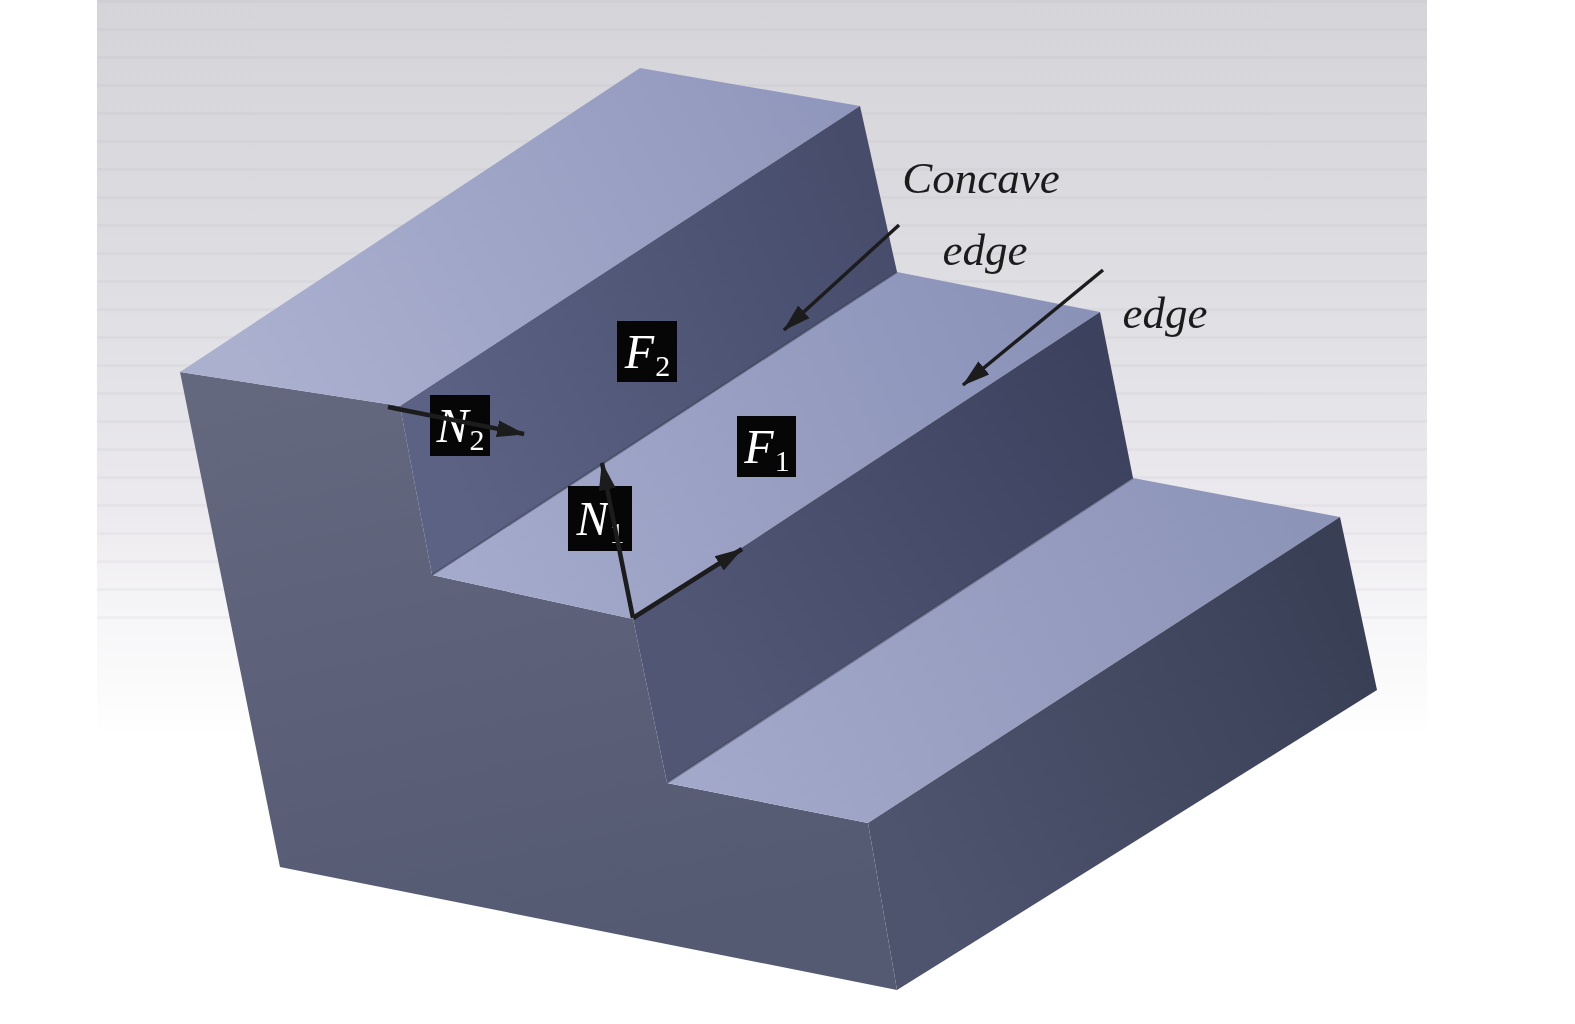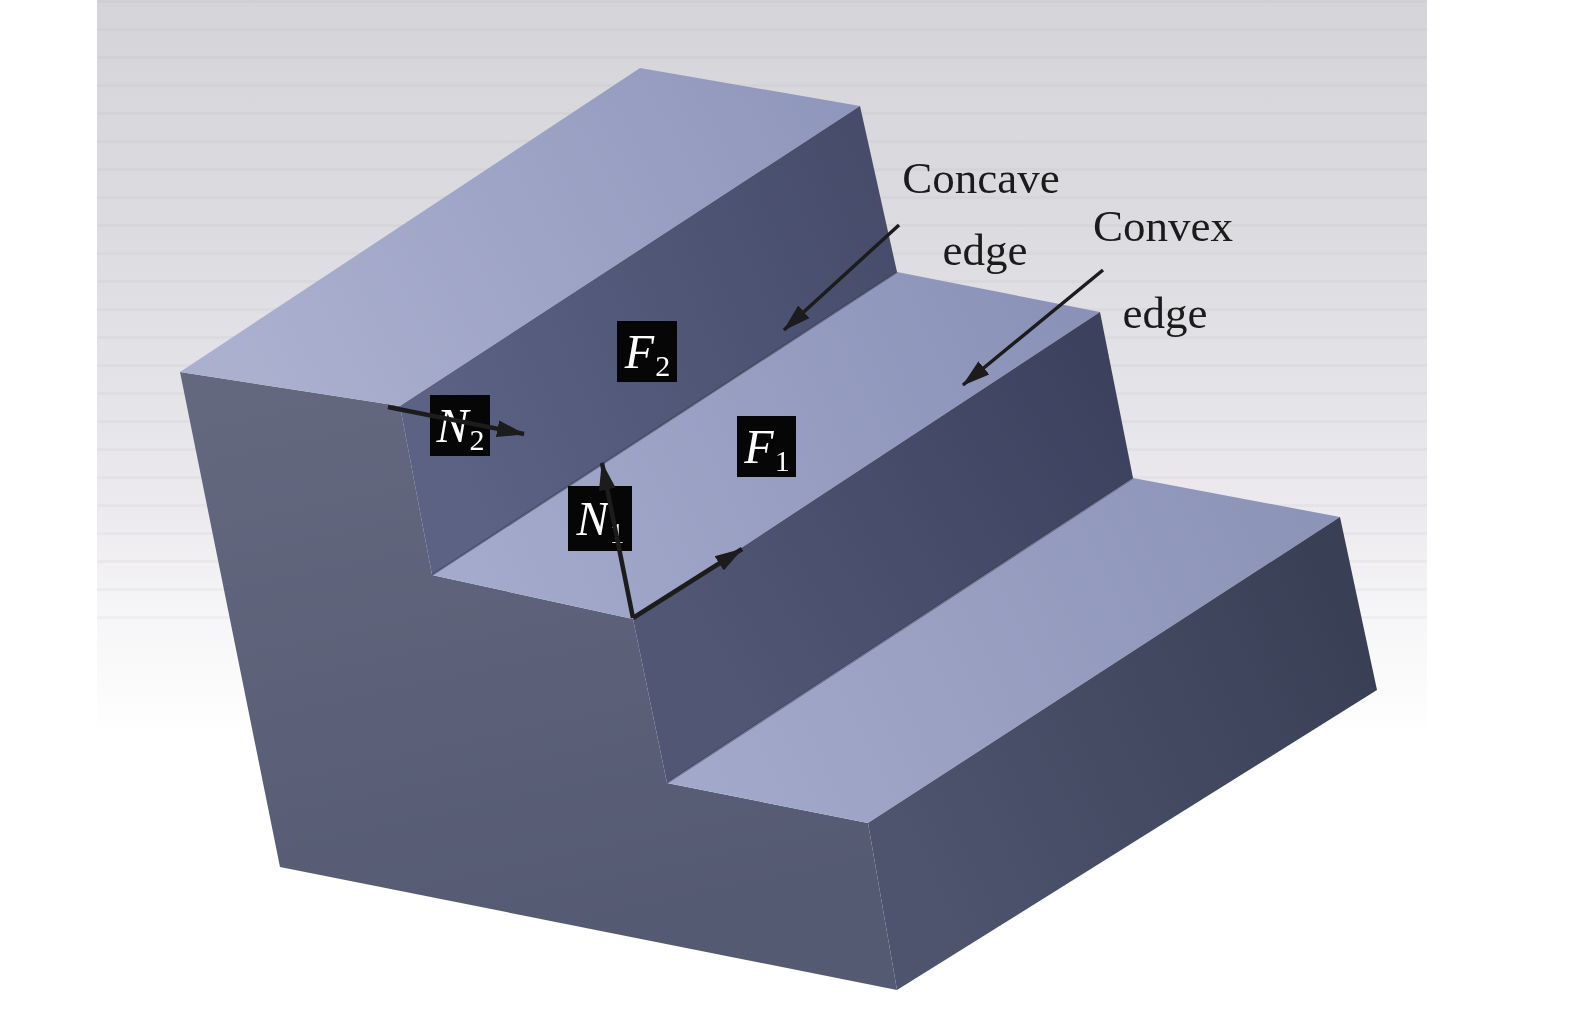--- a/index.html
+++ b/index.html
@@ -7,21 +7,21 @@
          font-family:"Liberation Serif", serif;}
   .photo{position:absolute;left:97px;top:0;width:1330px;height:1024px;
          background:linear-gradient(180deg,#d5d4d8 0%,#dcdbdf 22%,#e4e3e7 38%,
                     #eceaee 50%,#f6f5f7 60%,#ffffff 72%,#ffffff 100%);}
   .bands{position:absolute;left:0;top:0;width:100%;height:640px;
          background:repeating-linear-gradient(180deg,
             rgba(150,148,160,0.08) 0px, rgba(150,148,160,0.08) 3px,
             rgba(255,255,255,0) 3px, rgba(255,255,255,0) 28px);}
   svg.layer{position:absolute;left:0;top:0;}
   .ann{position:absolute;color:#1b1b1b;font-size:45px;line-height:52px;
-       text-align:center;white-space:nowrap;}
+       text-align:center;white-space:nowrap;font-style:italic;}
   .lbl{position:absolute;background:#060606;color:#ffffff;
        display:flex;align-items:center;justify-content:center;}
   .lbl .letter{font-style:italic;font-size:48px;line-height:48px;}
   .lbl .sub{font-style:normal;font-size:30px;line-height:30px;transform:translate(1px,14px);}
 </style>
 </head>
 <body>
 
 <div class="stage">
 
@@ -98,16 +98,15 @@
     </defs>
     <line x1="388" y1="407" x2="524" y2="434" stroke-width="4.5" marker-end="url(#ah)" stroke="#1c1c1c"></line>
     <line x1="633" y1="618" x2="602" y2="463" stroke-width="4.5" marker-end="url(#ah)" stroke="#1c1c1c"></line>
     <line x1="633" y1="618" x2="742" y2="549" stroke-width="4.5" marker-end="url(#ah)" stroke="#1c1c1c"></line>
     <line x1="899" y1="225" x2="784" y2="330" stroke-width="3.5" marker-end="url(#ah)" stroke="#1c1c1c"></line>
     <line x1="1103" y1="270" x2="963" y2="385" stroke-width="3.5" marker-end="url(#ah)" stroke="#1c1c1c"></line>
   </svg>
 
   <div class="ann" style="left:821px;top:152px;width:320px;">Concave</div>
   <div class="ann" style="left:885px;top:224px;width:200px;">edge</div>
-  <div class="ann" style="left:1003px;top:200px;width:320px;">Convex</div>
   <div class="ann" style="left:1065px;top:287px;width:200px;">edge</div>
 
 </div>
 
 </body></html>

